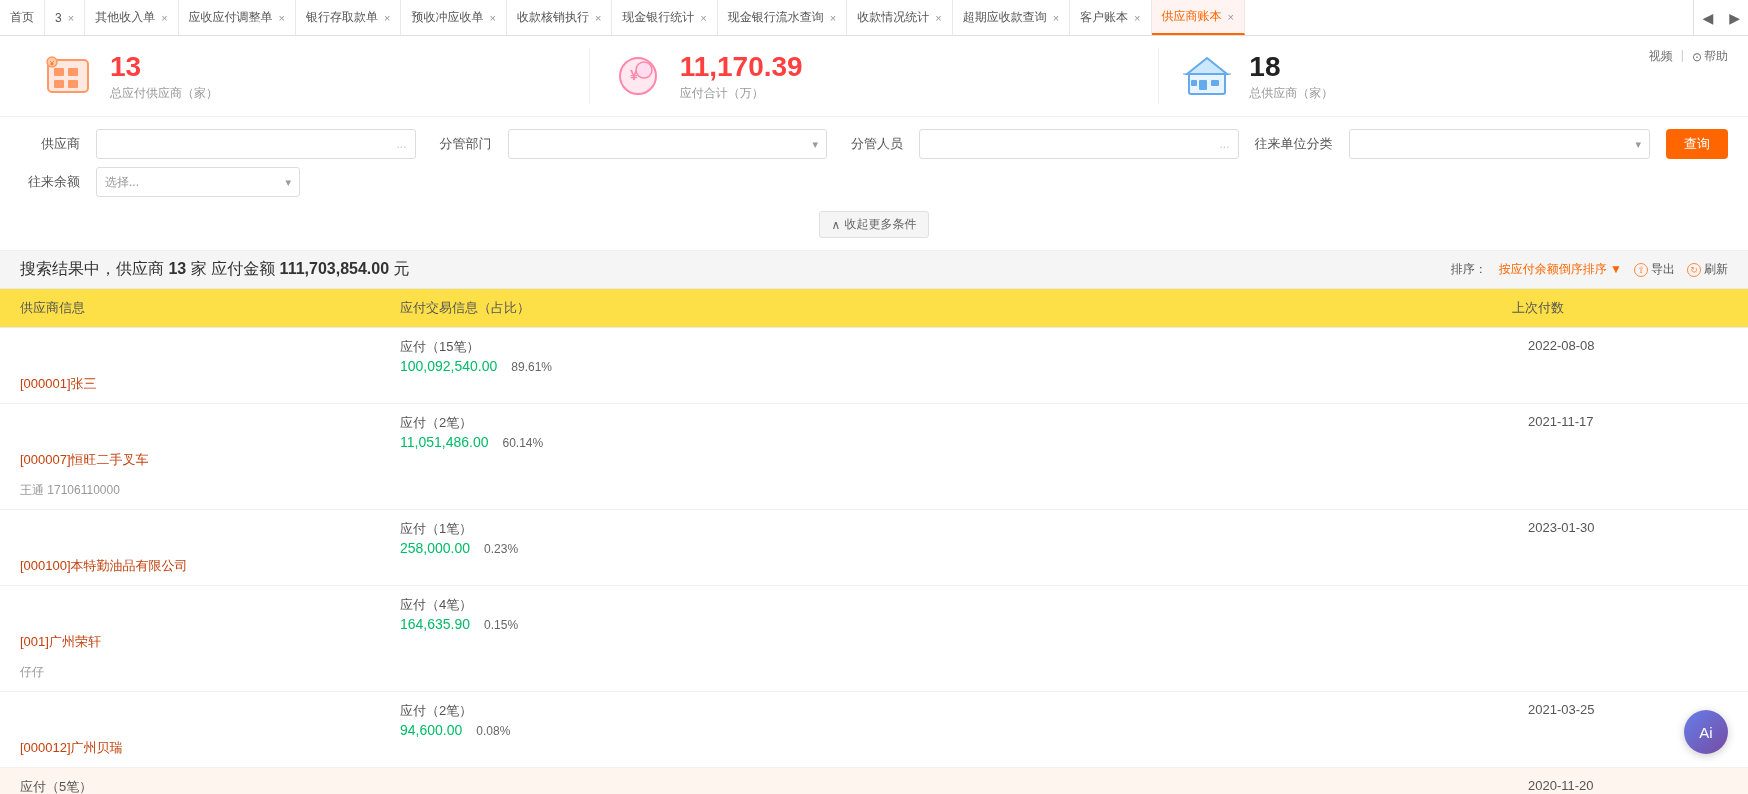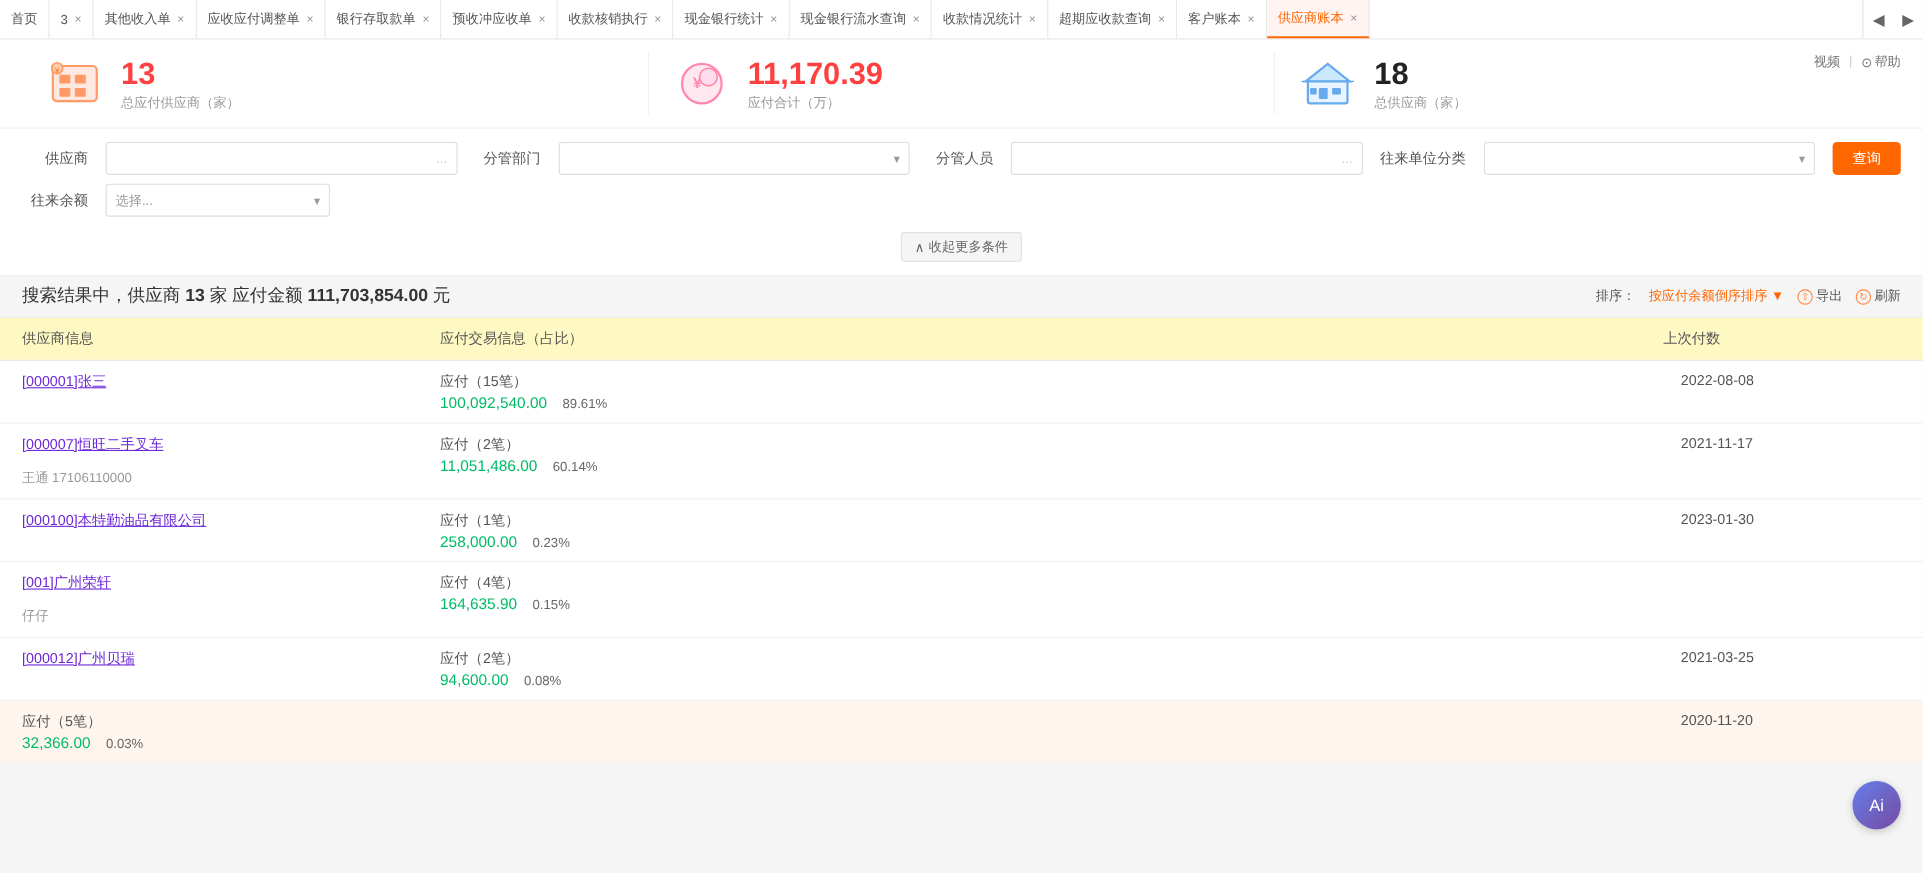--- a/index.html
+++ b/index.html
@@ -74,38 +74,38 @@
     .sort-select { color: #ff6600; cursor: pointer; }
     .action-btn { display: flex; align-items: center; gap: 3px; cursor: pointer; color: #555; }
     .action-btn .icon-circle { 
       width: 14px; height: 14px; border-radius: 50%; border: 1.5px solid #ff8844;
       display: inline-flex; align-items: center; justify-content: center; font-size: 9px; color: #ff8844;
     }
 
     
     .table-container { background: #fff; }
     .table-header {
-      display: flex; padding: 10px 20px; background: #fef9c3;
+      display: flex; padding: 10px 20px; background: #fde047;
       border-bottom: 1px solid #e8e8e8; font-size: 13px; color: #555; font-weight: 500;
     }
     .col-supplier { flex: 0 0 380px; }
     .col-payable { flex: 1; }
     .col-lastpay { flex: 0 0 200px; }
     .col-scrollbar { flex: 0 0 16px; }
 
     .table-row-wrapper { border-bottom: 1px solid #f0f0f0; }
     .table-row-wrapper.highlighted { background: #fff5ef; }
     .table-row {
       display: flex; padding: 10px 20px; align-items: flex-start; min-height: 52px;
     }
     .cell-supplier { flex: 0 0 380px; display: flex; flex-direction: column; justify-content: center; }
     .cell-payable { flex: 1; display: flex; flex-direction: column; justify-content: center; }
     .cell-lastpay { flex: 0 0 200px; display: flex; align-items: center; color: #555; font-size: 13px; }
 
-    .supplier-link { color: #6d28d9; text-decoration: underline; cursor: pointer; font-size: 13px; }
+    .supplier-link { color: #c2410c; cursor: pointer; font-size: 13px; margin-top: 37px; }
     .supplier-sub { font-size: 12px; color: #999; margin-top: 13px; }
     .payable-label { font-size: 13px; color: #555; }
     .payable-amount { font-size: 14px; color: #00bb66; font-weight: 500; margin-top: 2px; cursor: pointer; }
     .payable-percent { font-size: 12px; color: #666; margin-left: 10px; }
     .payable-row { display: flex; align-items: baseline; gap: 4px; }
 
     
     .ai-button {
       position: fixed; right: 20px; bottom: 40px;
       background: linear-gradient(135deg, #667eea, #764ba2);

